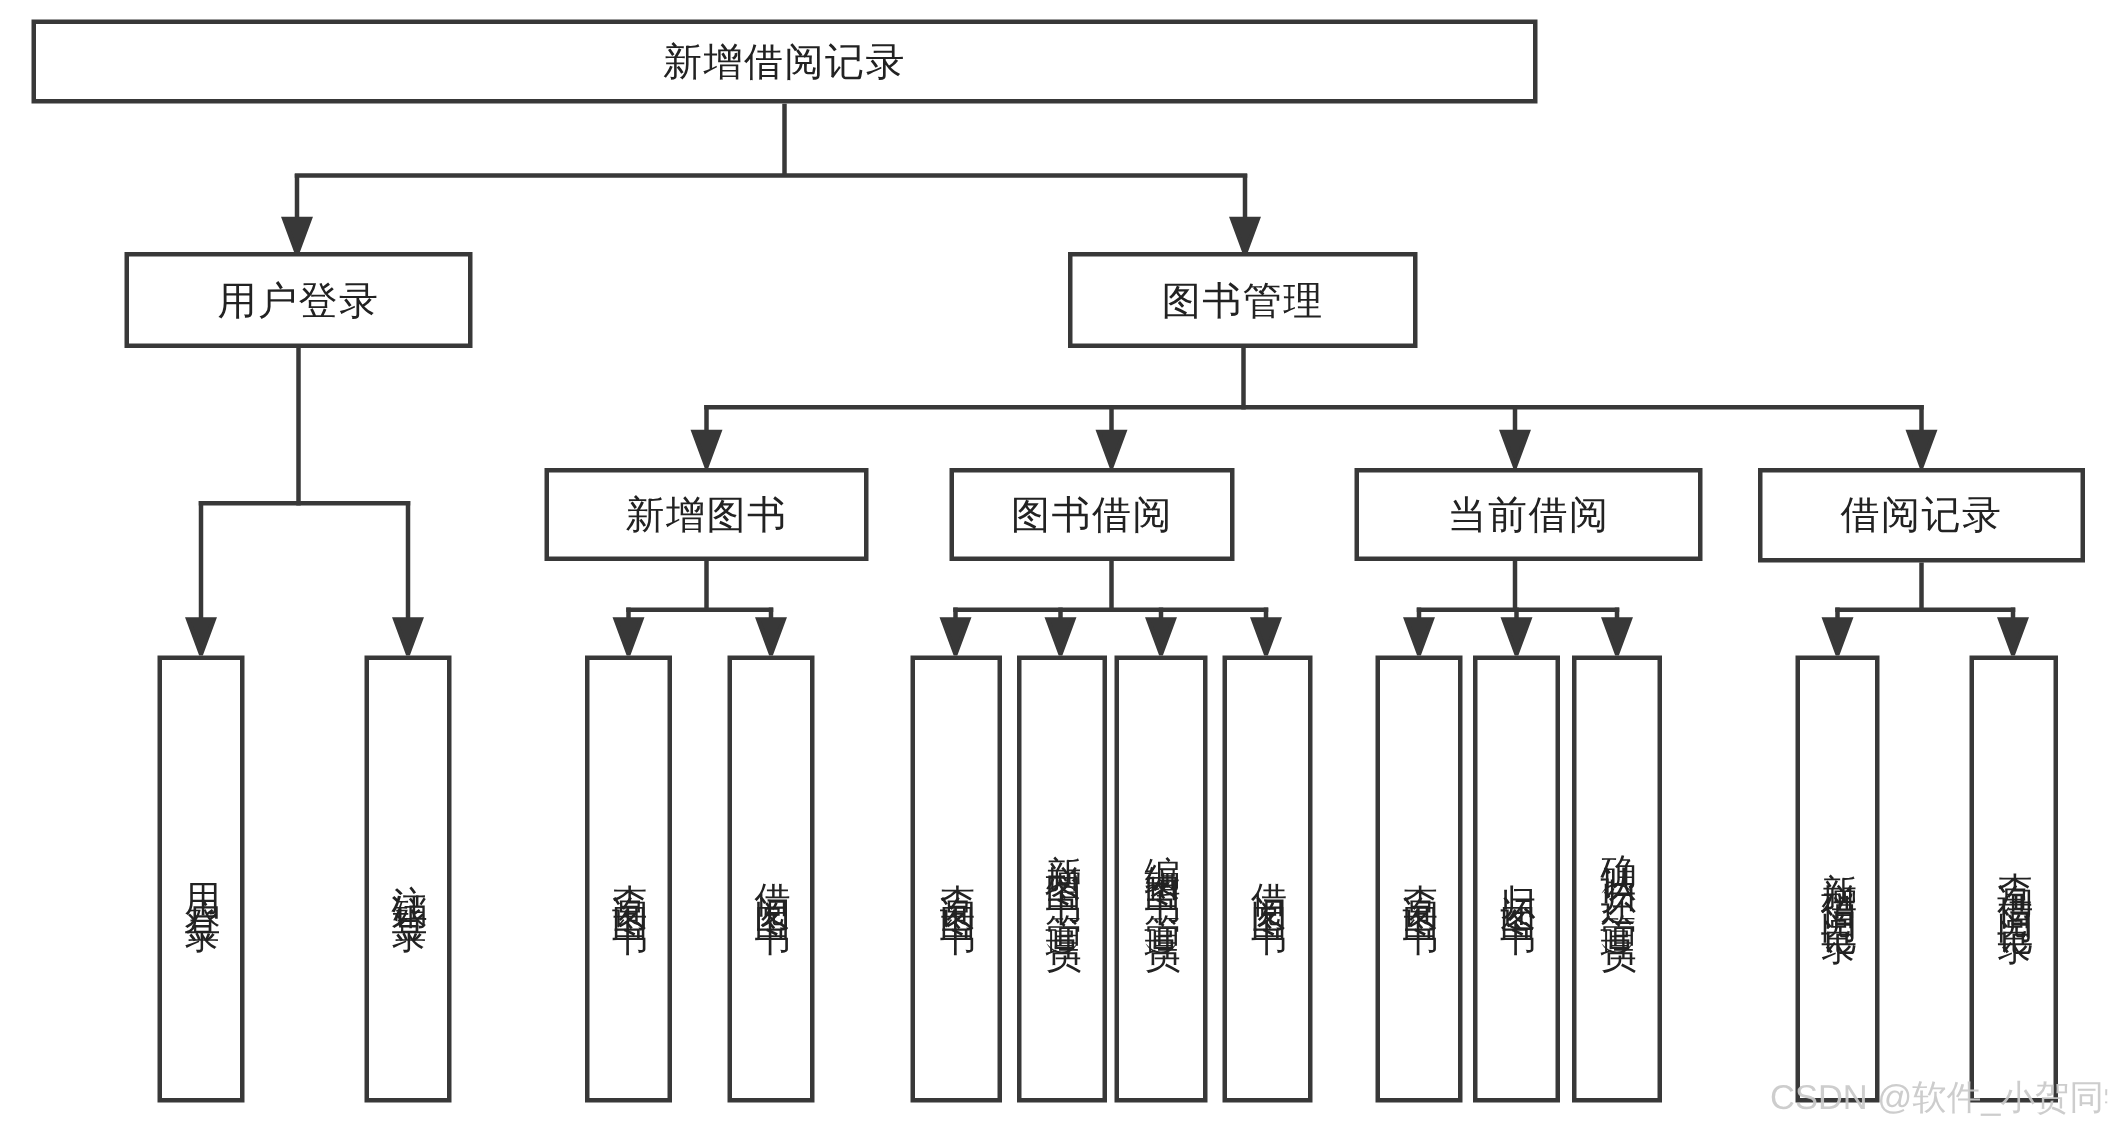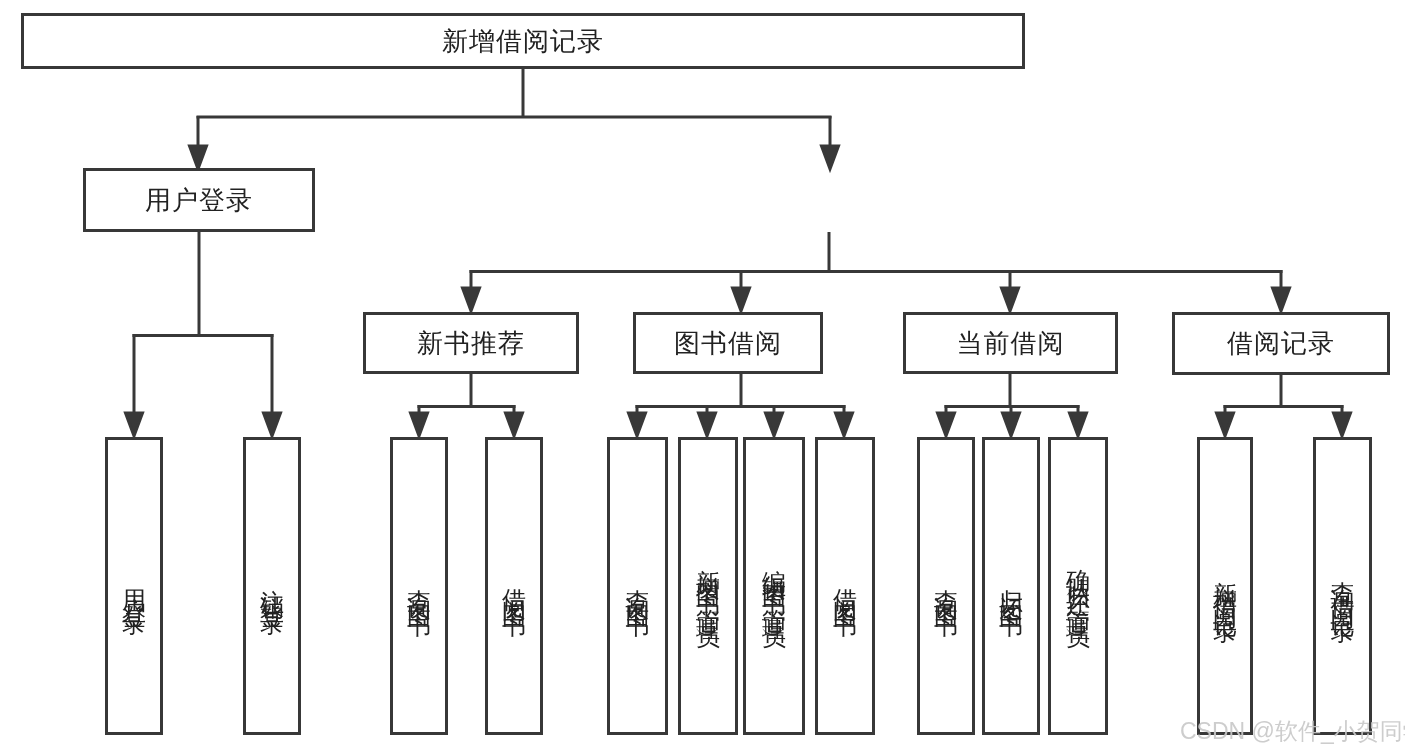--- a/index.html
+++ b/index.html
@@ -134,28 +134,31 @@
     </g>
   </svg>
 
   <div class="box" style="left:21px; top:13px; width:1004px; height:56px;">
     <span>新增借阅记录</span>
   </div>
 
   <div class="box" style="left:83px; top:168px; width:232px; height:64px;">
     <span>用户登录</span>
   </div>
+  <div class="box" style="left:712px; top:168px; width:233px; height:64px;">
+    <span>图书管理</span>
+  </div>
 
   <div class="box" style="left:363px; top:312px; width:216px; height:62px;">
-    <span>新书推荐</span>
+    <span>新增图书</span>
   </div>
   <div class="box" style="left:633px; top:312px; width:190px; height:62px;">
     <span>图书借阅</span>
   </div>
-  <div class="box" style="left:903px; top:312px; width:215px; height:62px;">
+  <div class="box" style="left:903px; top:312px; width:232px; height:62px;">
     <span>当前借阅</span>
   </div>
   <div class="box" style="left:1172px; top:312px; width:218px; height:63px;">
     <span>借阅记录</span>
   </div>
 
   <div class="vbox" style="left:105px; width:58px;">
     <span>用户登录</span>
   </div>
   <div class="vbox" style="left:243px; width:58px;">

